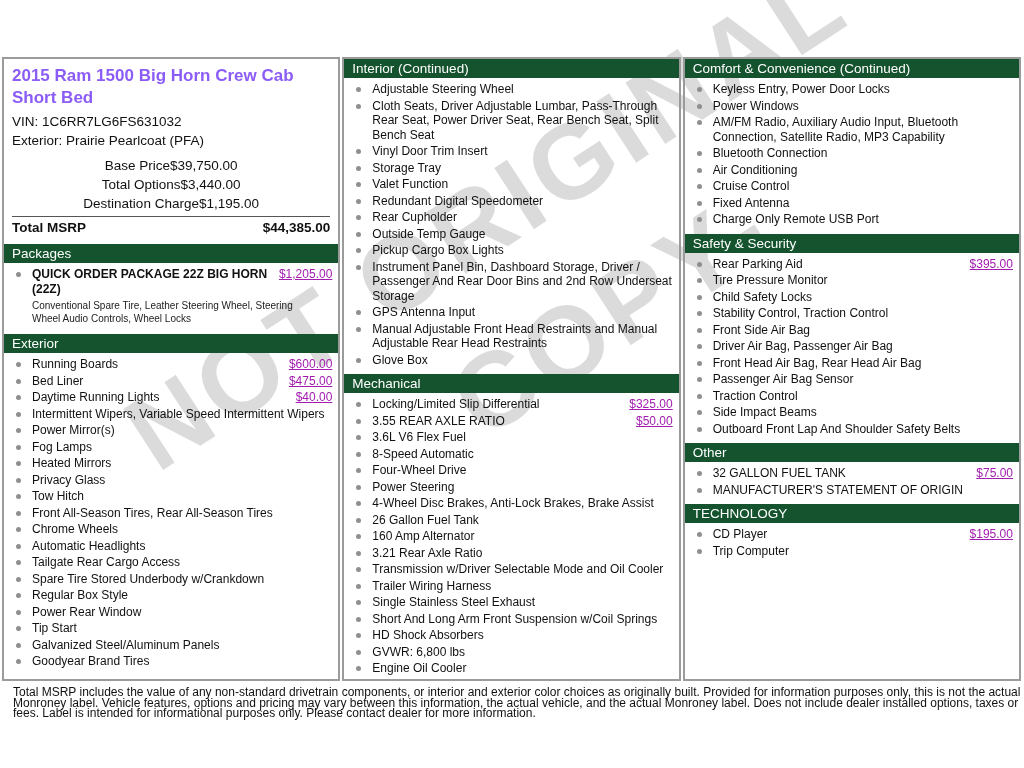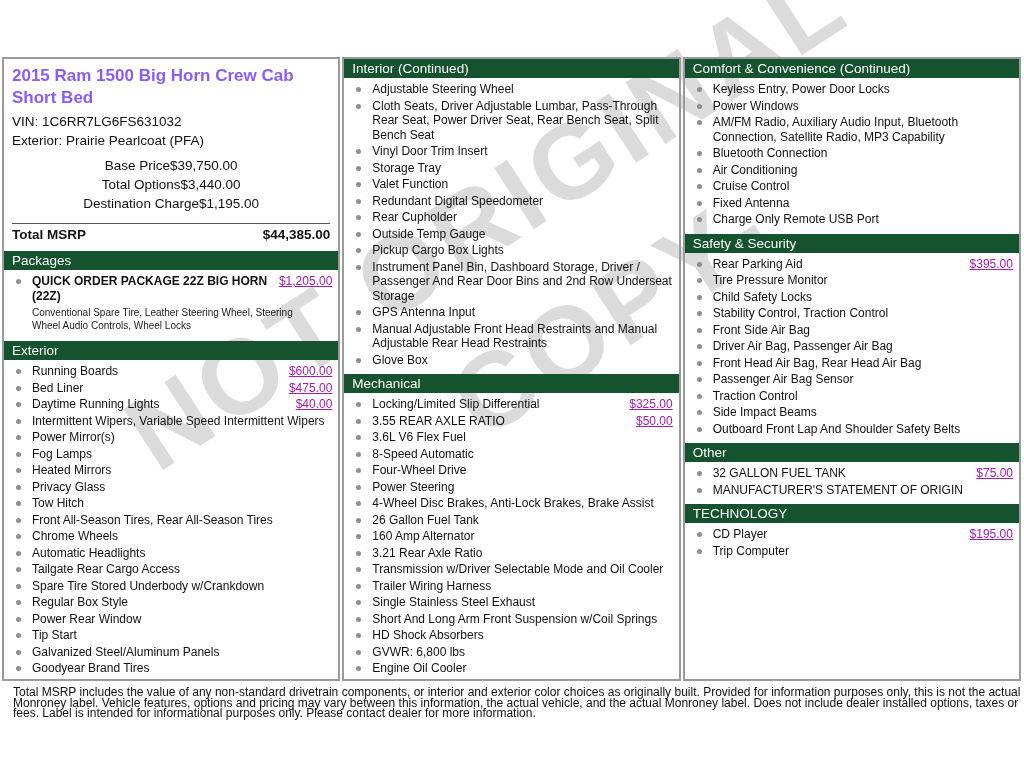--- a/index.html
+++ b/index.html
@@ -25,21 +25,21 @@
     flex:1 1 0; border:2px solid #9b9b9b; background:transparent;
     overflow:hidden; box-sizing:border-box;
   }
   .veh-header { padding:4px 8px 2px 8px; }
   .title { font-size:17px; font-weight:bold; line-height:22px; color:#8b5cf6; margin:2px 0 3px 0; }
   .meta  { font-size:13.5px; line-height:19px; color:#111; }
   .price-rows { margin-top:6px; }
   .prow { display:flex; justify-content:center; font-size:13.5px; line-height:19px; }
   .trow {
     display:flex; justify-content:space-between; font-size:13.5px; line-height:21px;
-    font-weight:bold; border-top:1px solid #555; margin-top:10px;
+    font-weight:bold; border-top:1px solid #555; margin-top:3px;
   }
   .sec-header {
     background:#14532d; color:#fff; font-size:13.5px; line-height:19px;
     padding:0 0 0 8px; margin-top:4px;
   }
   .col > .sections:first-child > .sec-header:first-child { margin-top:0; }
   .sec-list { padding:3px 0 2px 0; }
   .item { display:flex; align-items:flex-start; padding:1px 6px 1px 0; }
   .bullet {
     width:5px; height:5px; border-radius:50%; background:#8f8f8f;

